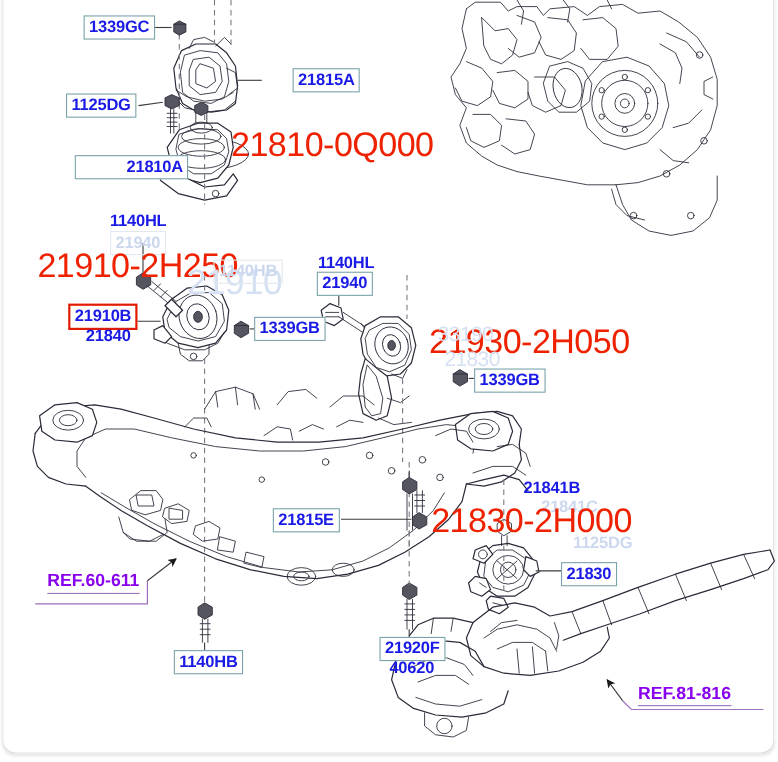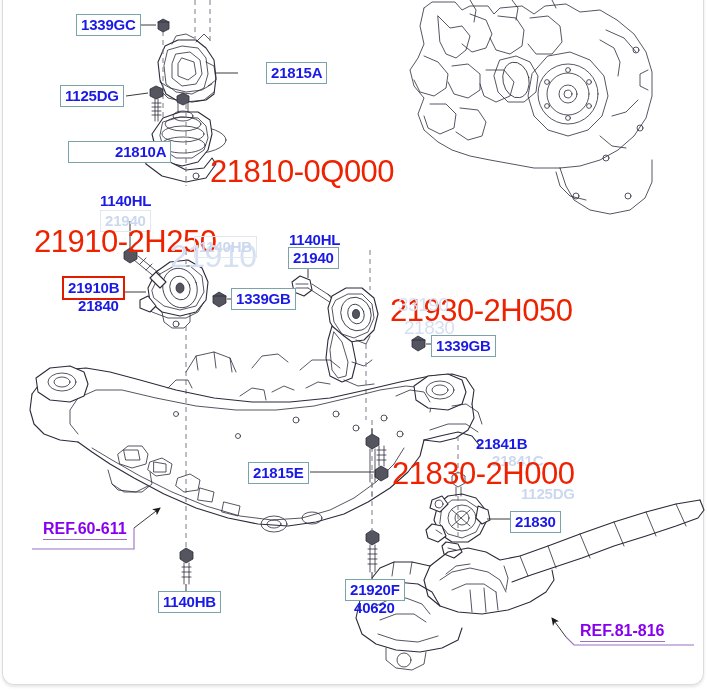--- a/index.html
+++ b/index.html
@@ -421,21 +421,21 @@
   </svg>
 
   <div class="label chip" style="left:76px; top:14px;">1339GC</div>
 
   <div class="label chip" style="left:238px; top:62px;margin-left:28px;">21815A</div>
 
   <div class="label chip" style="left:60px; top:85px;">1125DG</div>
 
   <div class="label chip" style="left:68px; top:141px;padding-left:46px;">21810A</div>
 
-  <div class="label bigred" style="left:210px; top:116px;margin-top:40px;">21810-0Q000</div>
+  <div class="label bigred" style="left:210px; top:116px;">21810-0Q000</div>
 
   <div class="label plain" style="left:96px; top:191px;">1140HL</div>
 
   <div class="label ghost" style="left:100px; top:210px;">21940</div>
 
   <div class="label bigred" style="left:34px; top:226px;">21910-2H250</div>
 
   <div class="label ghostbig" style="left:170px; top:240px;">21910</div>
 
   <div class="label ghost" style="left:194px; top:236px;">1140HB</div>

